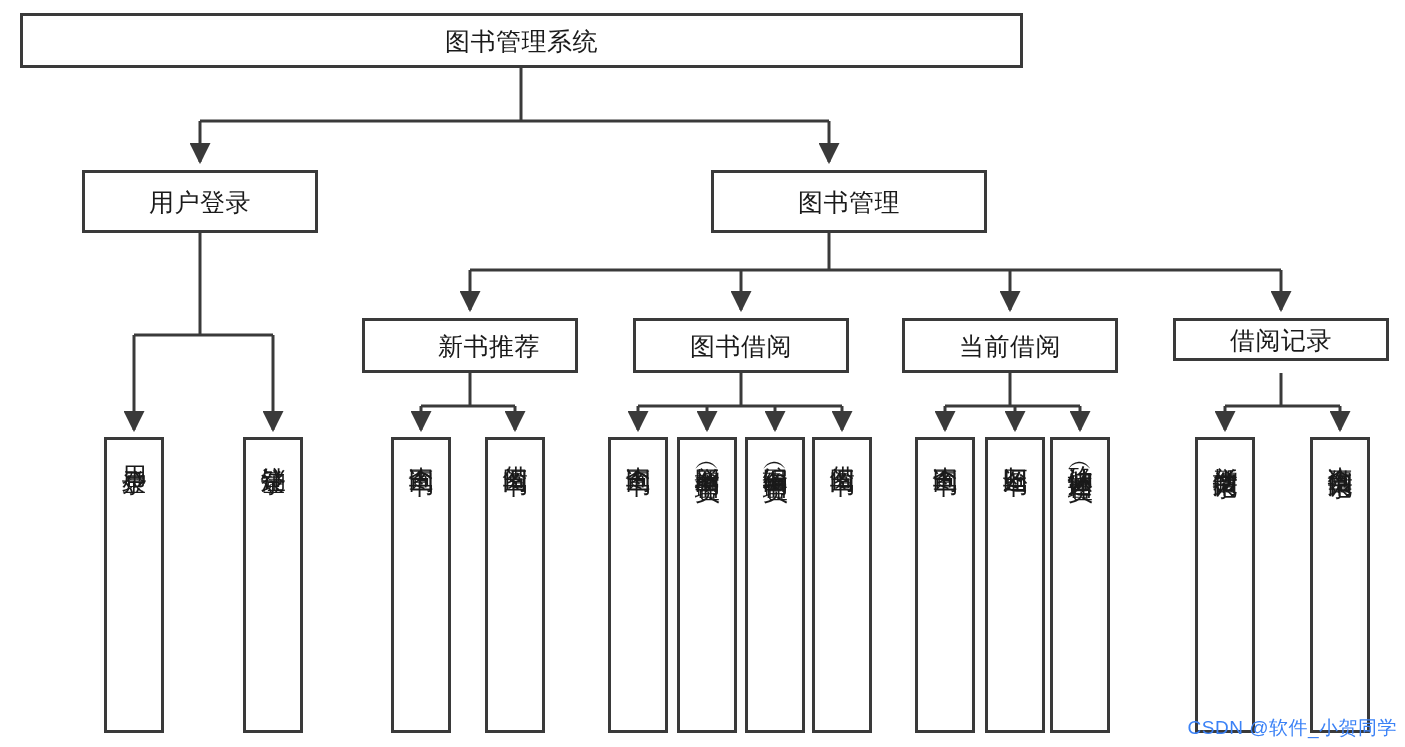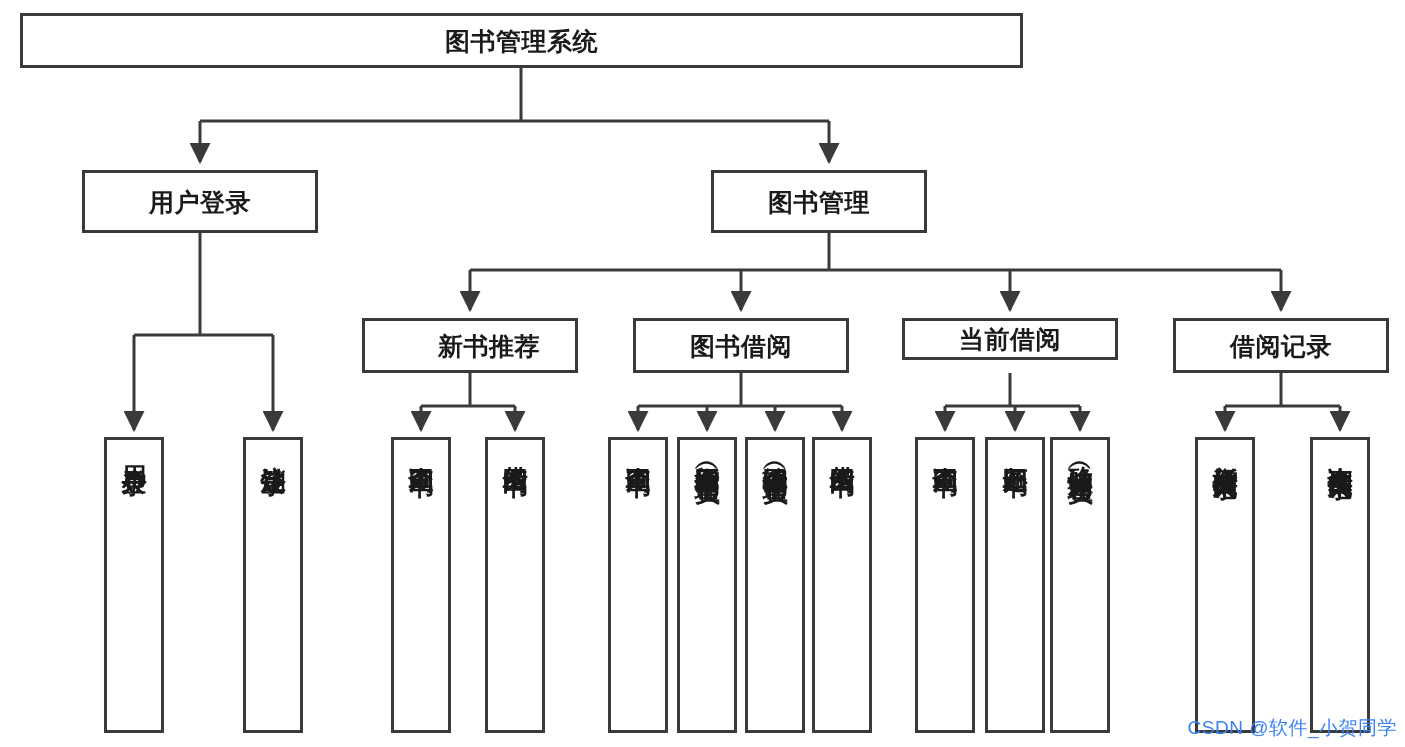--- a/index.html
+++ b/index.html
@@ -27,21 +27,20 @@
   }
   .node {
     position: absolute;
     box-sizing: border-box;
     background: #ffffff;
     border: 3px solid #3a3a3a;
     display: flex;
     align-items: center;
     justify-content: center;
     color: #1a1a1a;
-    font-weight: bold;
   }
   .node .label {
     display: block;
     text-align: center;
     line-height: 1.12;
     white-space: nowrap;
   }
   
   .node.horiz .label {
     font-size: 25px;
@@ -127,34 +126,34 @@
     </g>
   </svg>
 
   <div class="node horiz" id="node-root" style="left:20px; top:13px; width:1003px; height:55px;">
     <span class="label">图书管理系统</span>
   </div>
 
   <div class="node horiz" style="left:82px; top:170px; width:236px; height:63px;">
     <span class="label">用户登录</span>
   </div>
-  <div class="node horiz" style="left:711px; top:170px; width:216px; height:63px;">
+  <div class="node horiz" style="left:711px; top:170px; width:276px; height:63px;">
     <span class="label">图书管理</span>
   </div>
 
   <div class="node horiz" style="left:362px; top:318px; width:216px; height:55px;padding-left:38px;">
     <span class="label">新书推荐</span>
   </div>
   <div class="node horiz" style="left:633px; top:318px; width:216px; height:55px;">
     <span class="label">图书借阅</span>
   </div>
-  <div class="node horiz" style="left:902px; top:318px; width:216px; height:42px;">
+  <div class="node horiz" style="left:902px; top:318px; width:216px; height:55px;">
     <span class="label">当前借阅</span>
   </div>
-  <div class="node horiz" style="left:1173px; top:318px; width:216px; height:55px;">
+  <div class="node horiz" style="left:1173px; top:318px; width:216px; height:43px;">
     <span class="label">借阅记录</span>
   </div>
 
   <div class="node leaf" style="left:104px; top:437px; width:60px; height:296px;">
     <span class="label">用户登录</span>
   </div>
   <div class="node leaf" style="left:243px; top:437px; width:60px; height:296px;">
     <span class="label">注销登录</span>
   </div>
 

